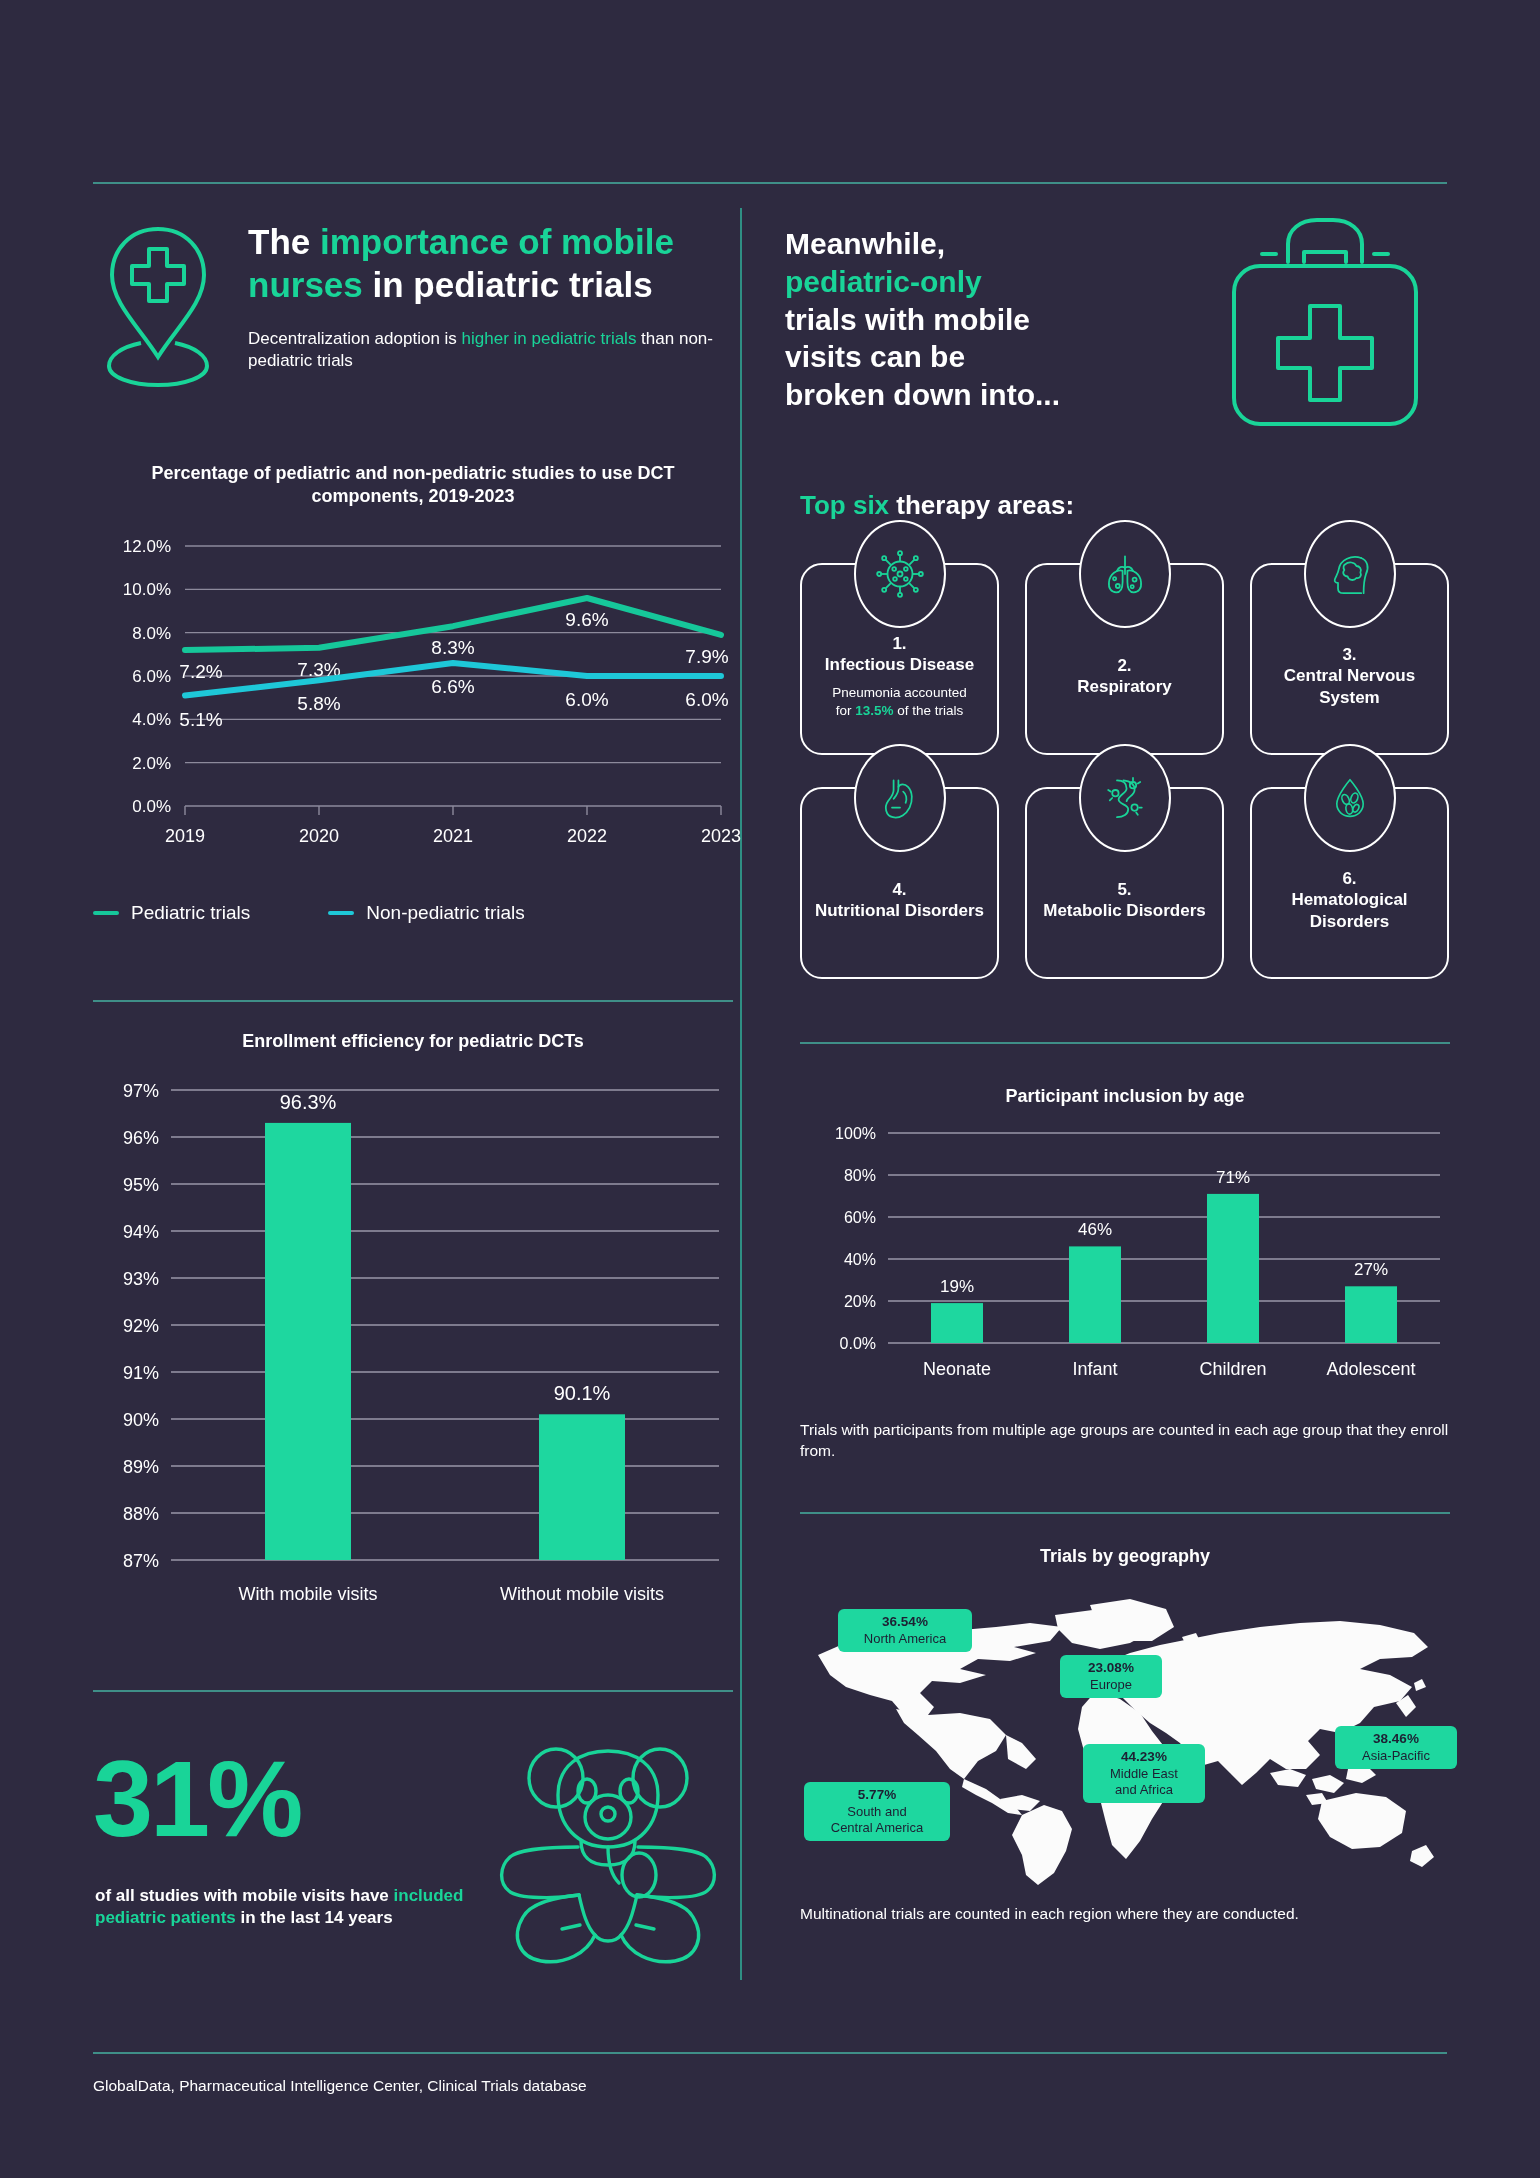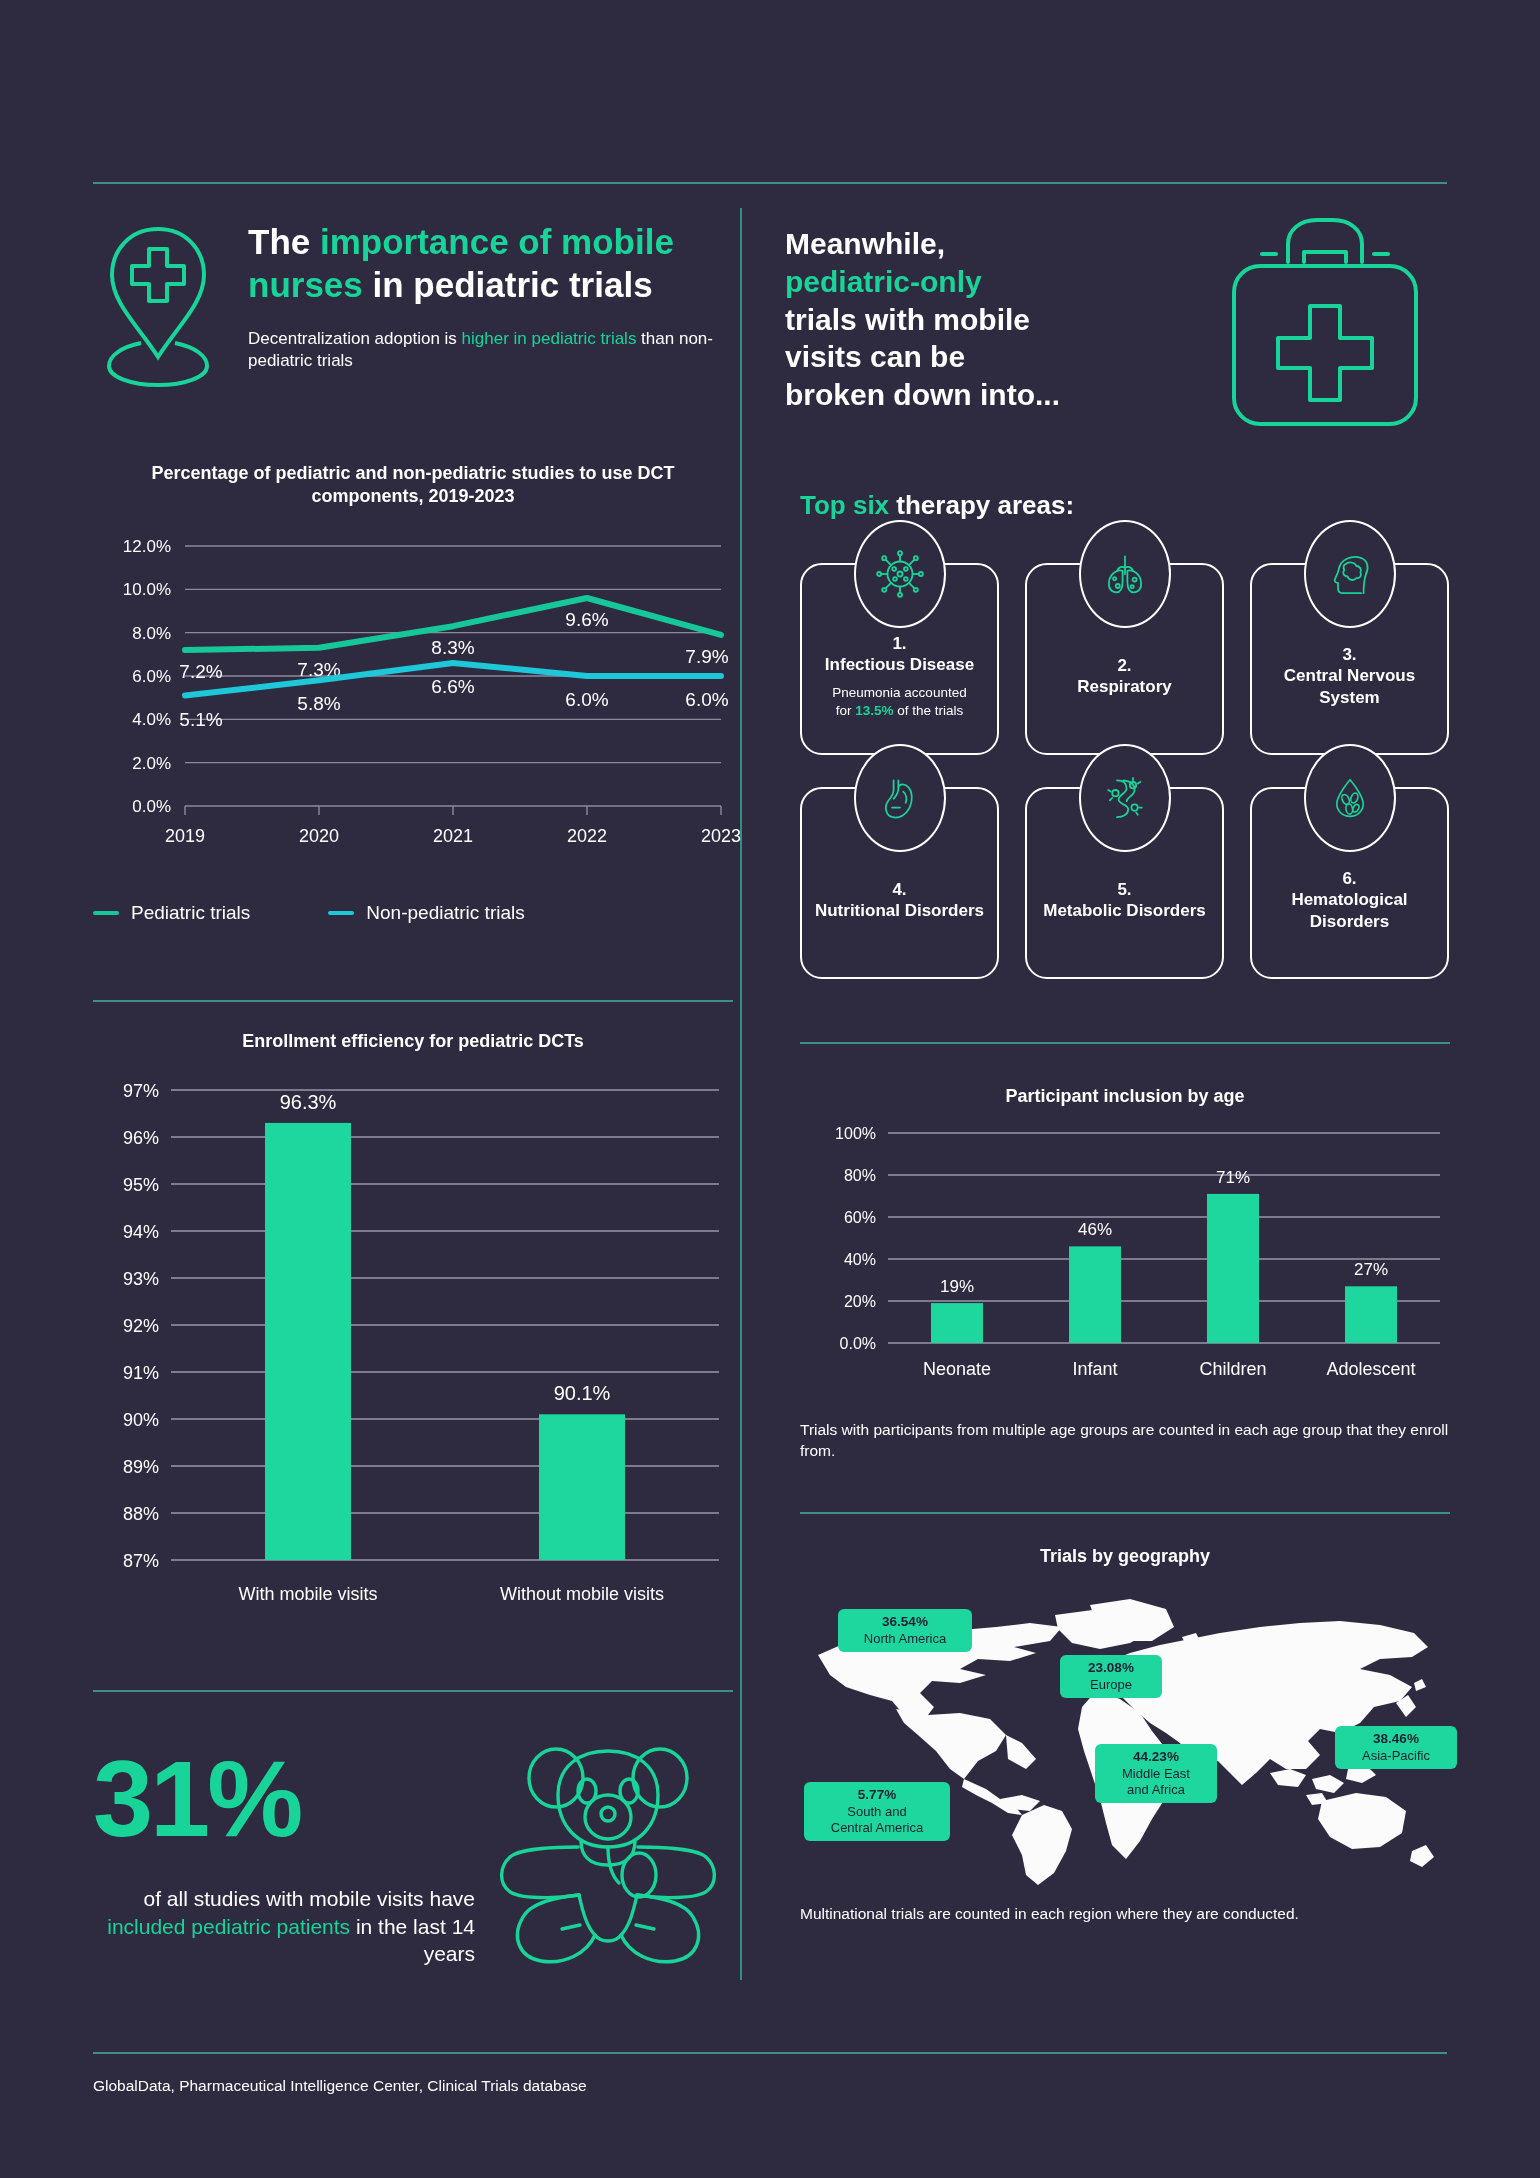--- a/index.html
+++ b/index.html
@@ -45,21 +45,21 @@
   .lg-swatch{width:26px;height:4px;border-radius:2px;display:inline-block;}
 
   
   .barchart{position:absolute;left:93px;top:1030px;width:640px;height:610px;}
   .bc-title{position:absolute;left:0;top:0;width:640px;}
   .bc-plot{position:absolute;left:0;top:42px;width:640px;height:570px;}
 
   
   .stat{position:absolute;left:93px;top:1755px;width:640px;height:230px;}
   .stat-num{position:absolute;left:0;top:-10px;font-size:108px;font-weight:bold;color:#19d498;letter-spacing:-3px;line-height:1;}
-  .stat-txt{position:absolute;left:2px;top:130px;width:380px;font-size:21px;font-weight:normal;line-height:1.32;text-align:right;}
+  .stat-txt{position:absolute;left:2px;top:130px;width:380px;font-size:17px;font-weight:bold;line-height:1.32;}
   .bear{position:absolute;left:390px;top:-12px;width:250px;height:230px;}
   .meanwhile{position:absolute;left:785px;top:225px;width:680px;height:240px;}
   .mw-txt{position:absolute;left:0;top:0;width:370px;font-size:30px;font-weight:bold;line-height:1.26;}
   .kit{position:absolute;left:415px;top:-15px;width:250px;height:230px;}
   .topsix{position:absolute;left:800px;top:490px;font-size:26px;font-weight:bold;}
 
   
   .cards{position:absolute;left:800px;top:563px;width:650px;}
   .cardrow{display:flex;gap:26px;margin-bottom:8px;}
   .card{position:relative;width:199px;height:192px;border:2px solid #ffffff;border-radius:22px;box-sizing:border-box;
@@ -470,21 +470,21 @@
         <span>North America</span>
       </div>
       <div class="pill" style="left:260px;top:72px;width:84px;">
         <b>23.08%</b>
         <span>Europe</span>
       </div>
       <div class="pill" style="left:535px;top:143px;width:104px;">
         <b>38.46%</b>
         <span>Asia-Pacific</span>
       </div>
-      <div class="pill" style="left:283px;top:161px;width:104px;margin-left:12px;">
+      <div class="pill" style="left:283px;top:161px;width:104px;">
         <b>44.23%</b>
         <span>Middle East</span><br>
         <span>and Africa</span>
       </div>
       <div class="pill" style="left:4px;top:199px;width:128px;">
         <b>5.77%</b>
         <span>South and</span><br>
         <span>Central America</span>
       </div>
     </div>

